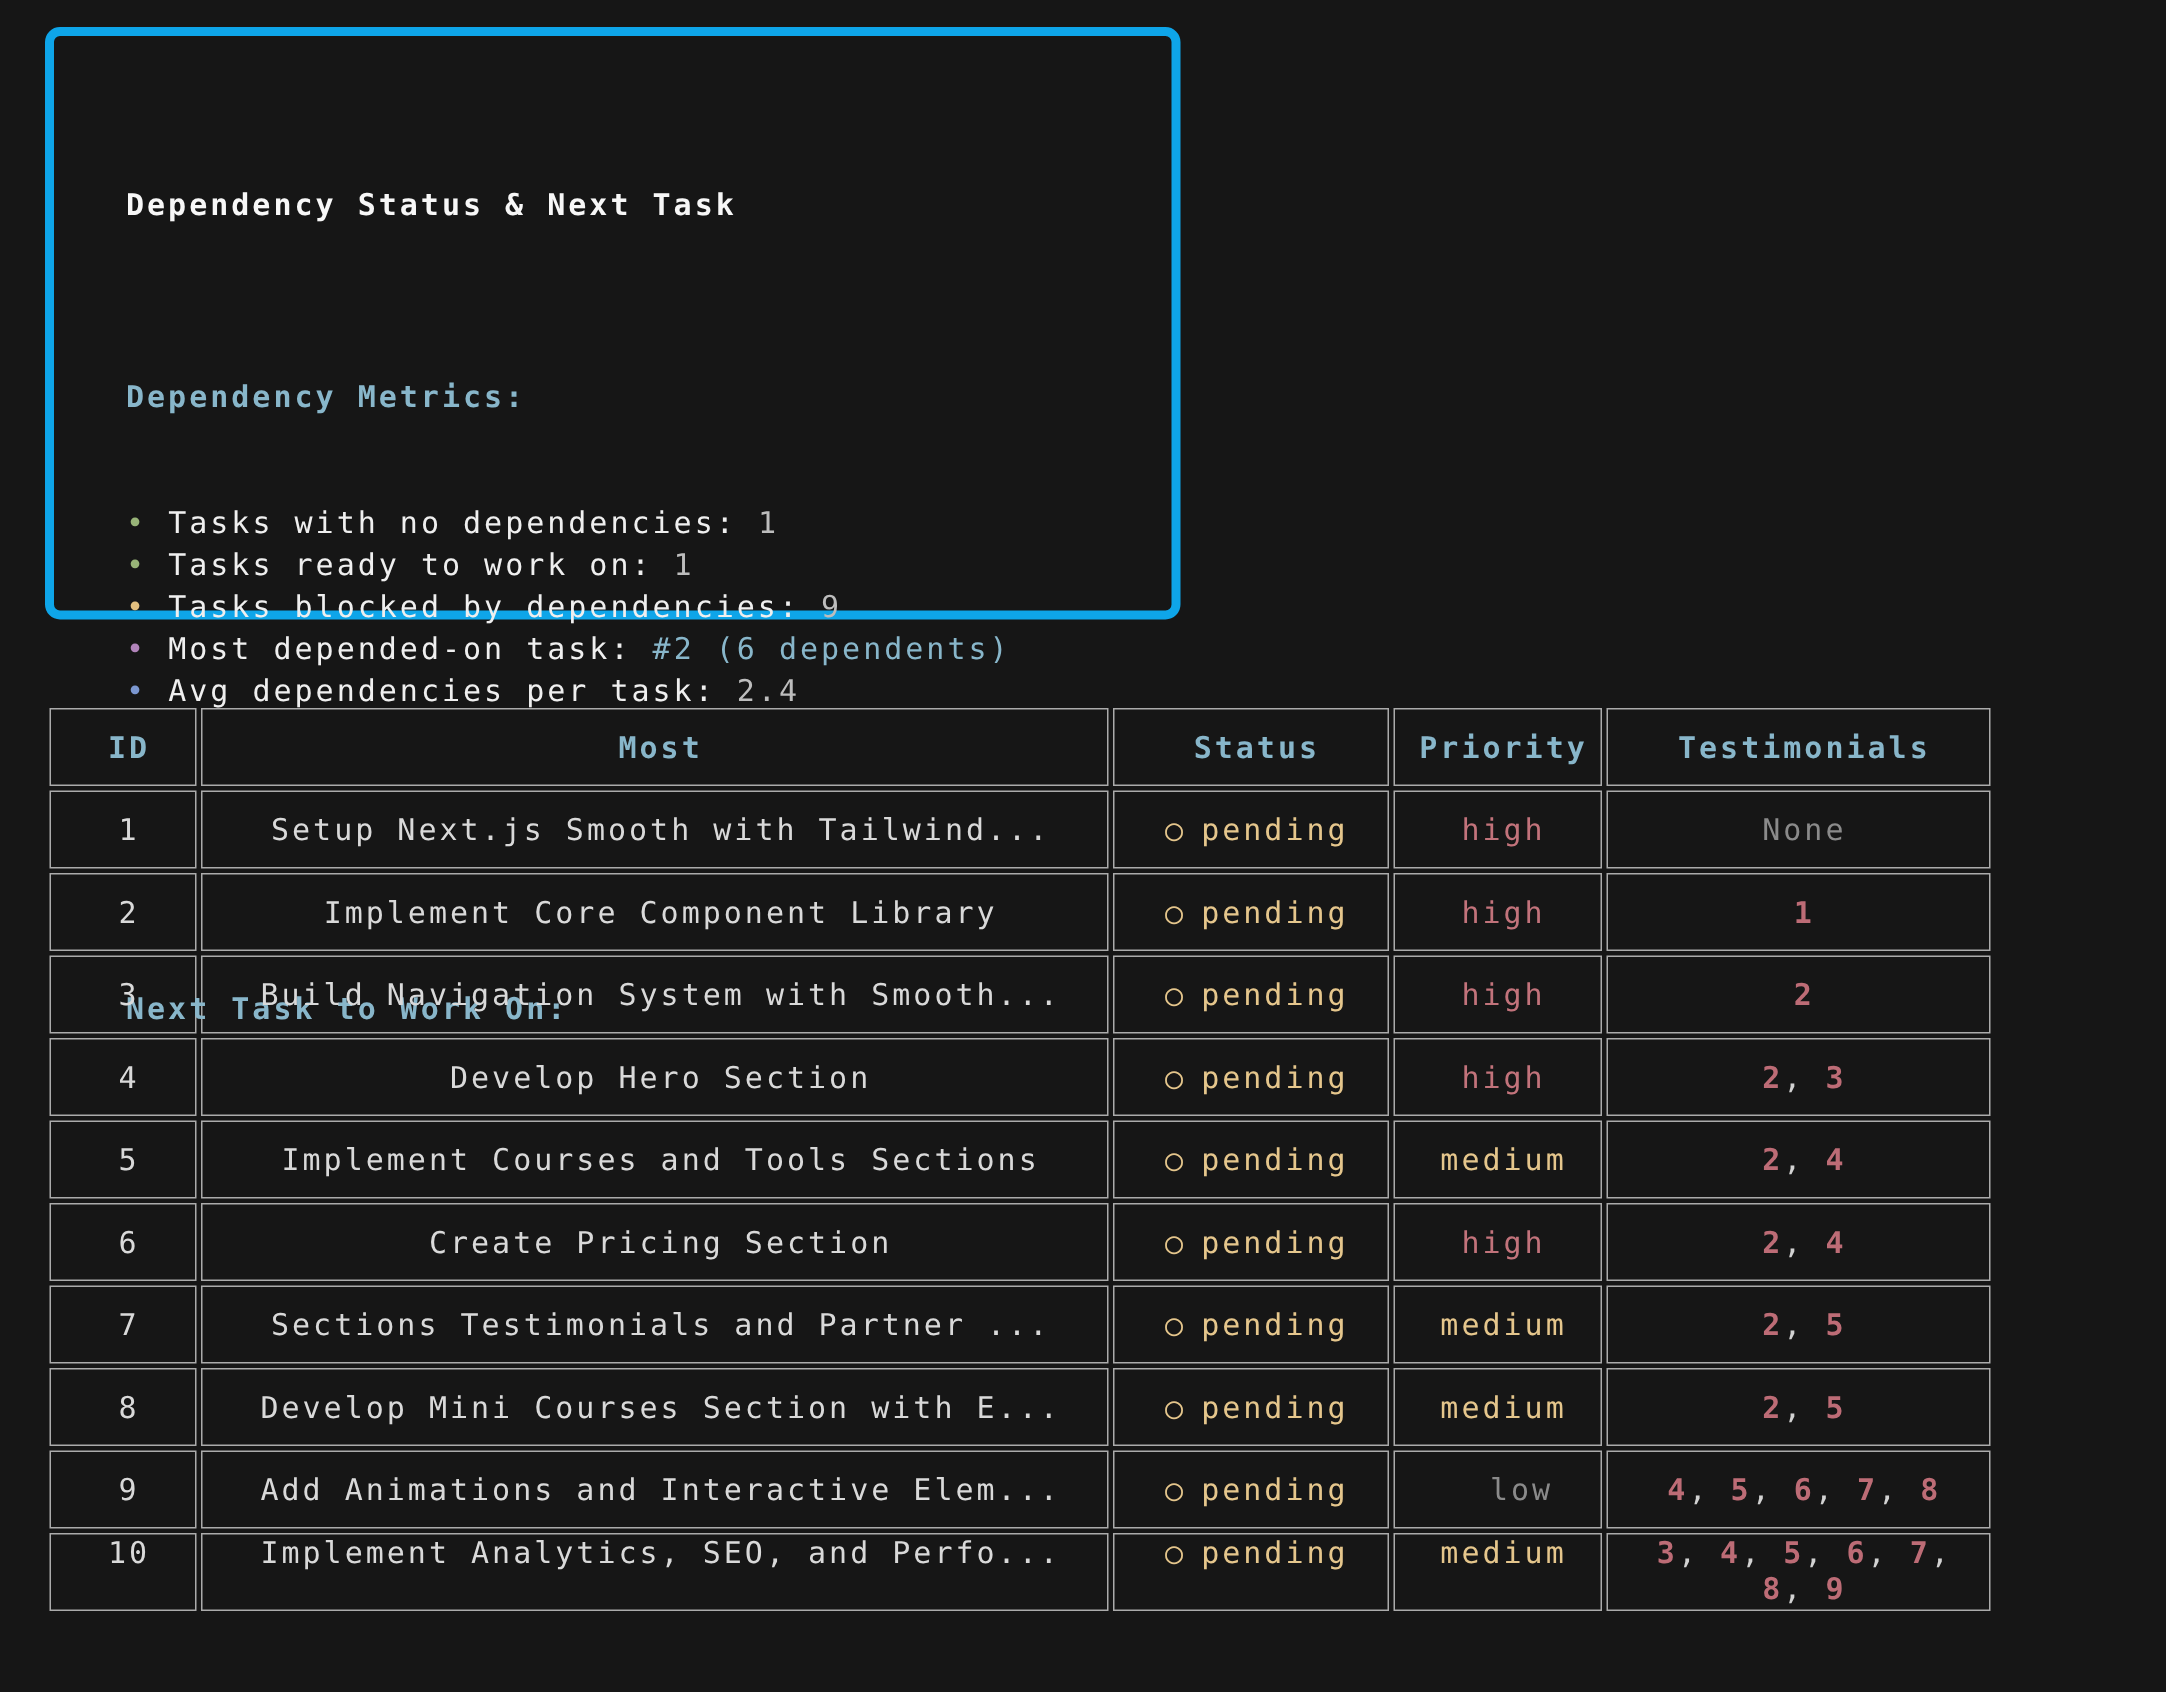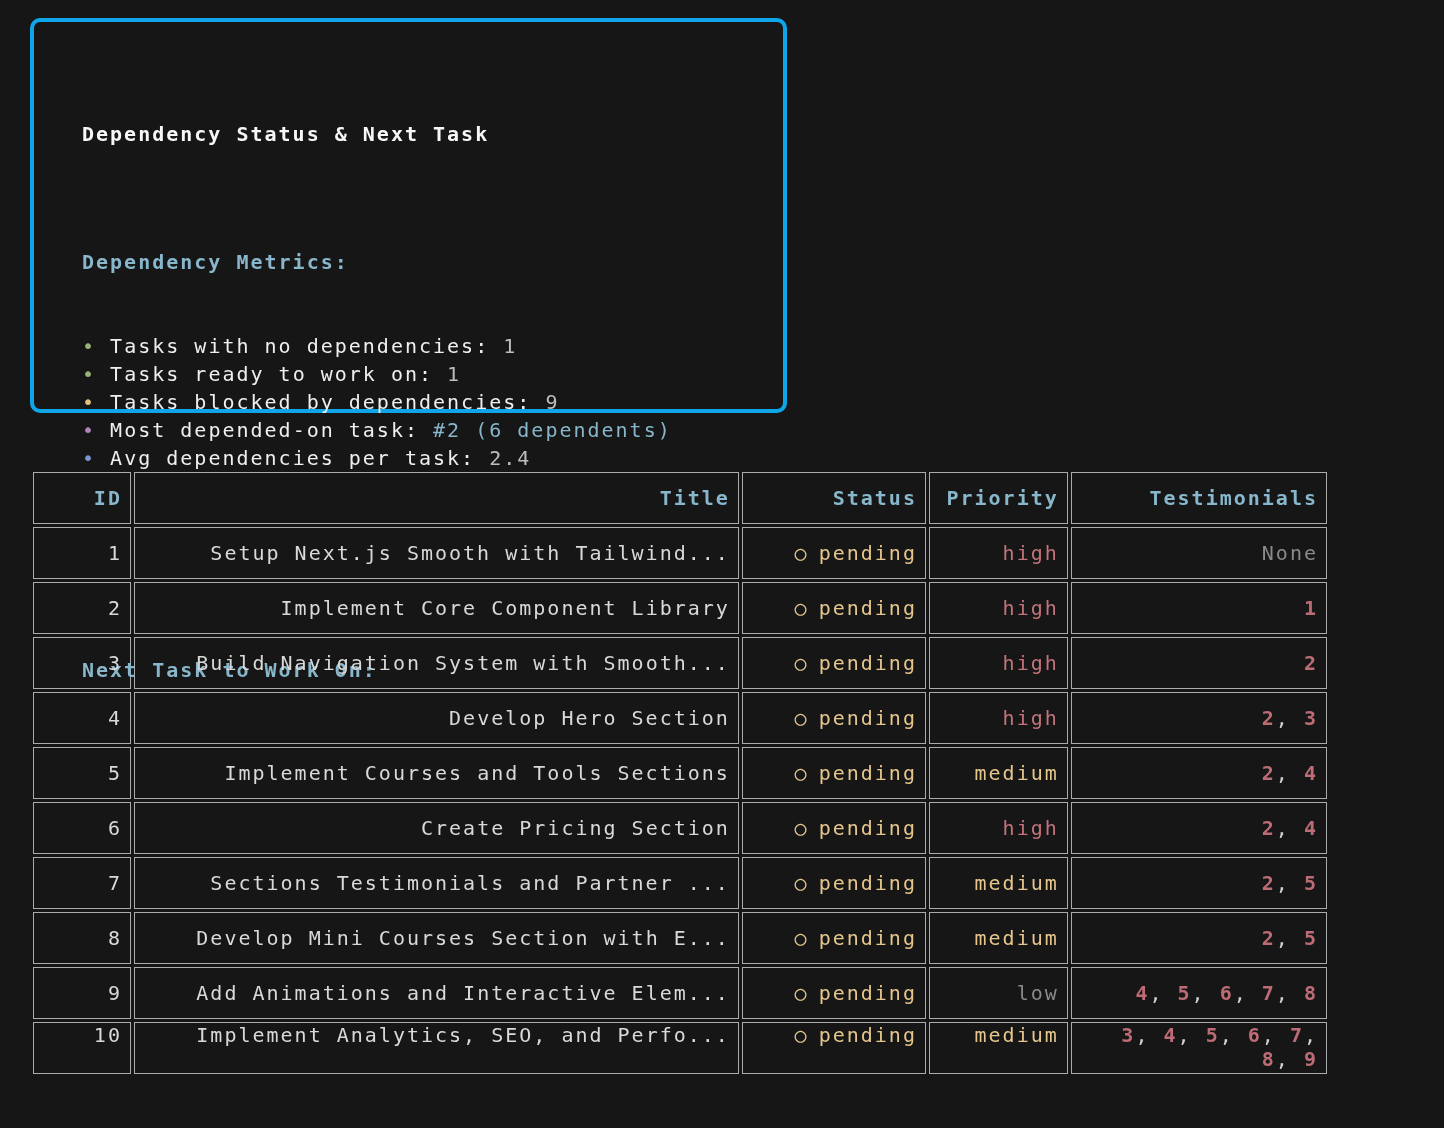--- a/index.html
+++ b/index.html
@@ -8,21 +8,21 @@
     background:#161616;
     font-family:"DejaVu Sans Mono",monospace;
     font-size:20px;letter-spacing:2px;
     color:#e4e4e4;
   }
   
   .panel{
     box-sizing:border-box;
     margin:18px 0 0 30px;
     width:757px;height:395px;
-    border:4px solid #0ea5e9;border-radius:10px;
+    border:6px solid #0ea5e9;border-radius:10px;
     padding:42px 20px 0 48px;
     line-height:28px;
     white-space:pre;
   }
   .panel-title{font-weight:bold;color:#f7f7f7;}
   .heading-cyan{font-weight:bold;color:#88b6ca;margin-top:44px;}
   .metric-line .lbl{color:#efefef;}
   .blank-line{height:28px;}
   .txt-gray{color:#c6c6c6;}
   .txt-dim{color:#8a8a8a;}
@@ -33,21 +33,21 @@
   table.tasks{
     margin:56px 0 0 30px;
     border-collapse:separate;border-spacing:3px;
     table-layout:fixed;width:1300px;
   }
   table.tasks td,table.tasks th{
     border:1.5px solid #ababab;
     height:50px;
     padding:0 8px 0 16px;
     vertical-align:middle;
-    text-align:right;
+    text-align:center;
     overflow:hidden;
     white-space:pre-wrap;
   }
   table.tasks th{font-weight:bold;color:#88b6ca;}
   .col-id{width:91px;}
   .col-title{width:562px;}
   .col-status{width:171px;}
   .col-priority{width:129px;}
   .col-deps{width:238px;}
   td.cell-id,td.cell-title{color:#d9d9d9;}
@@ -73,21 +73,21 @@
   <colgroup>
     <col class="col-id">
       <col class="col-title">
       <col class="col-status">
       <col class="col-priority">
       <col class="col-deps">
   </colgroup>
   <thead>
     <tr>
       <th>ID</th>
-      <th>Title</th>
+      <th>Most</th>
       <th>Status</th>
       <th>Priority</th>
       <th>Testimonials</th>
     </tr>
   </thead>
   <tbody id="task-rows">
       <tr>
         <td class="cell-id">1</td>
         <td class="cell-title">Setup Next.js Smooth with Tailwind...</td>
         <td class="status-pending"><span class="status-icon">○</span><span>pending</span></td>

